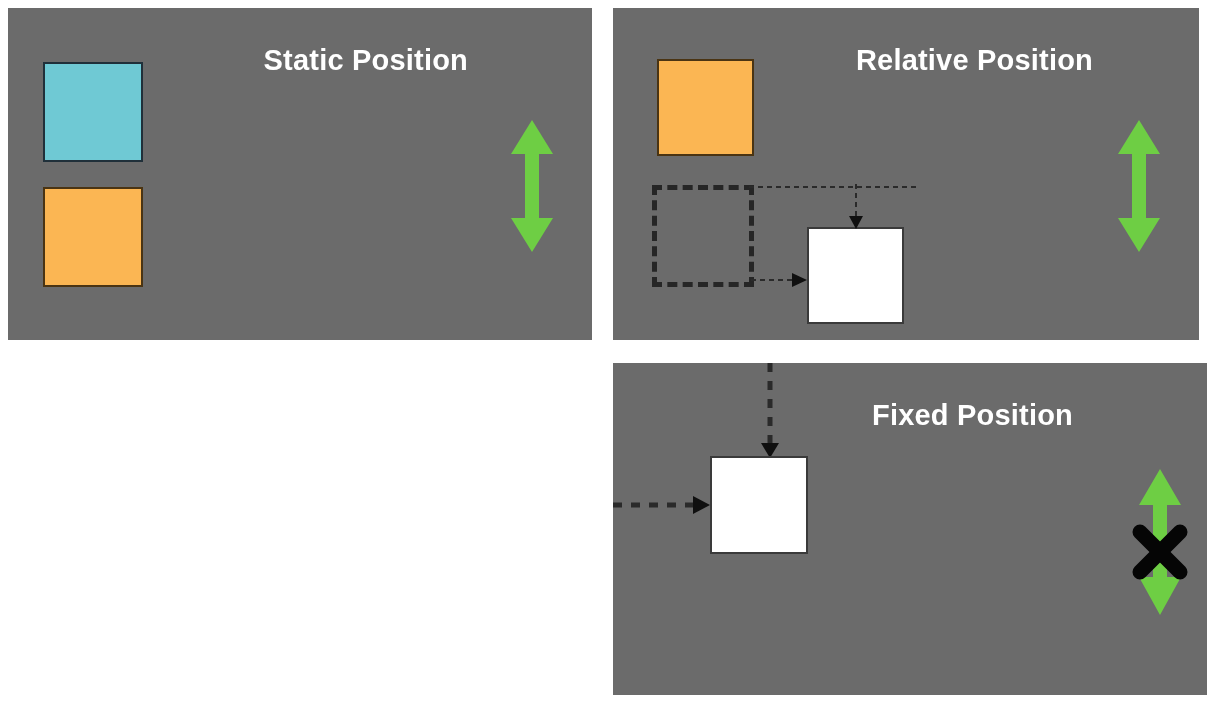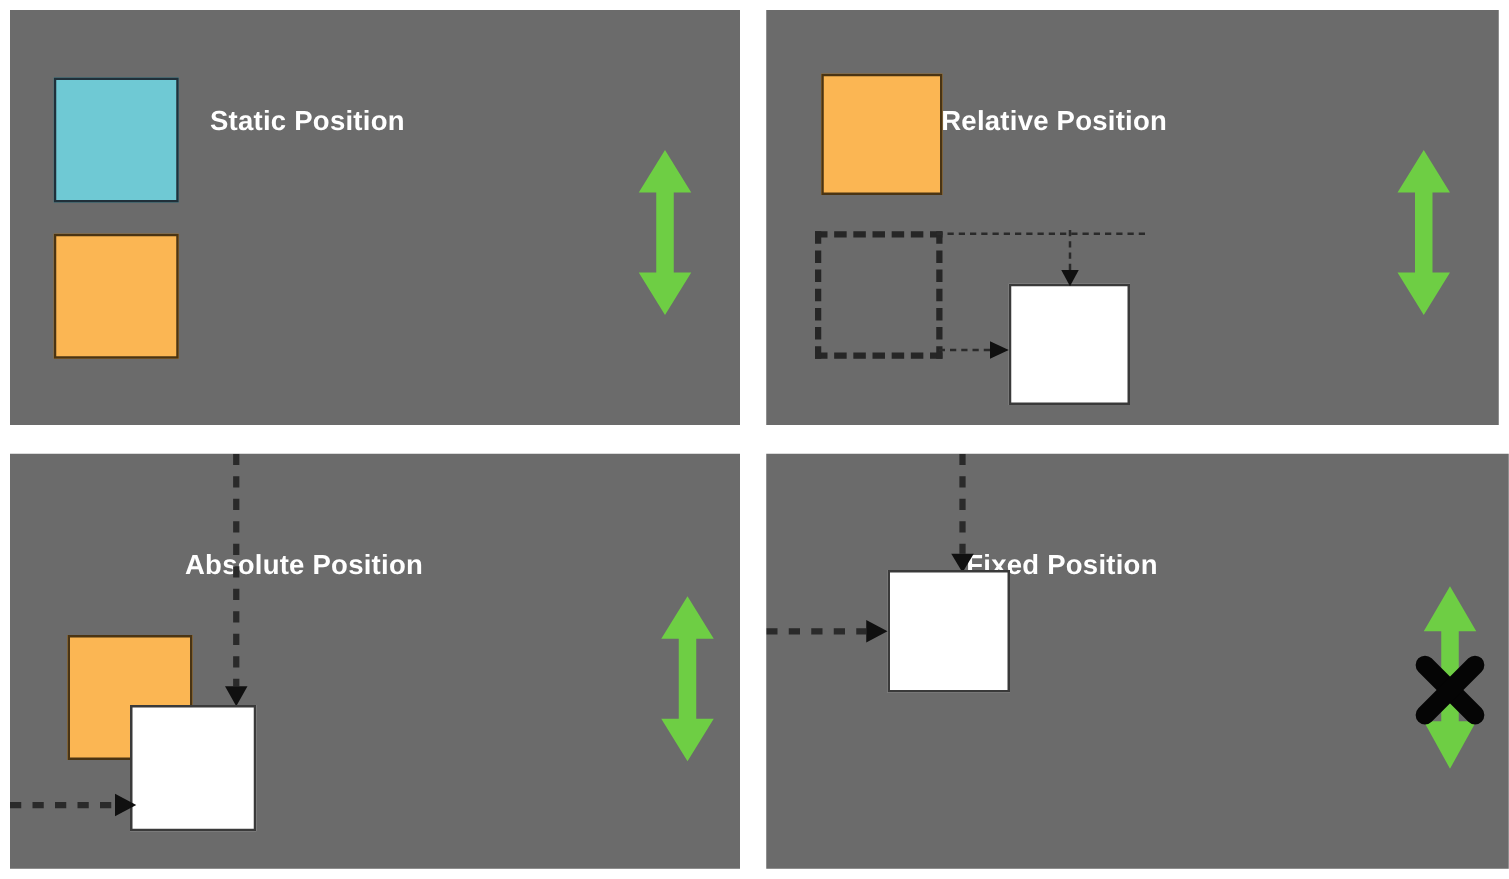--- a/index.html
+++ b/index.html
@@ -26,27 +26,26 @@
     overflow: hidden;
   }
   #panel-static   { left: 8px;   top: 8px;   width: 584px; height: 332px; }
   #panel-relative { left: 613px; top: 8px;   width: 586px; height: 332px; }
   #panel-absolute { left: 8px;   top: 363px; width: 584px; height: 332px; }
   #panel-fixed    { left: 613px; top: 363px; width: 586px; height: 332px; padding-left: 28px; }
 
   .panel-title {
     position: absolute;
     color: #ffffff;
-    font-size: 22px;
+    font-size: 29px;
     font-weight: bold;
     letter-spacing: 0.2px;
     white-space: nowrap;
-    text-align: left;
+    text-align: right;
     line-height: 1;
-    margin-top: 40px;
   }
   #title-static   { left: 160px; top: 38px;  width: 300px; }
   #title-relative { left: 140px; top: 38px;  width: 340px; }
   #title-absolute { left: 140px; top: 38px;  width: 320px; }
   #title-fixed    { left: 160px; top: 38px;  width: 300px; }
 
   .box {
     position: absolute;
     box-sizing: border-box;
   }
@@ -107,41 +106,20 @@
     <svg class="dash-line" style="left:138px; top:262px;" width="62" height="20" viewBox="0 0 62 20">
       <line x1="0" y1="10" x2="42" y2="10" stroke="#2a2a2a" stroke-width="2" stroke-dasharray="5,4"></line>
       <polygon points="41,3 41,17 56,10" fill="#101010"></polygon>
     </svg>
 
     <svg class="arrow-green" style="left:502px; top:110px;" width="48" height="136" viewBox="0 0 48 136">
       <polygon points="24,2 45,36 31,36 31,100 45,100 24,134 3,100 17,100 17,36 3,36" fill="#6ece44"></polygon>
     </svg>
   </div>
 
-  <div class="panel" id="panel-absolute">
-    <div class="panel-title" id="title-absolute">Absolute Position</div>
-
-    <svg class="dash-line" style="left:168px; top:0px;" width="26" height="205" viewBox="0 0 26 205">
-      <line x1="13" y1="0" x2="13" y2="186" stroke="#2a2a2a" stroke-width="5" stroke-dasharray="9,9"></line>
-      <polygon points="4,186 22,186 13,202" fill="#101010"></polygon>
-    </svg>
-
-    <div class="box box-orange" style="left:46px; top:145px; width:100px; height:100px;"></div>
-
-    <div class="box box-white" style="left:96px; top:201px; width:101px; height:101px;"></div>
-
-    <svg class="dash-line" style="left:0px; top:268px;" width="104" height="26" viewBox="0 0 104 26">
-      <line x1="0" y1="13" x2="84" y2="13" stroke="#2a2a2a" stroke-width="5" stroke-dasharray="9,9"></line>
-      <polygon points="84,4 84,22 101,13" fill="#101010"></polygon>
-    </svg>
-
-    <svg class="arrow-green" style="left:518px; top:112px;" width="48" height="136" viewBox="0 0 48 136">
-      <polygon points="24,2 45,36 31,36 31,100 45,100 24,134 3,100 17,100 17,36 3,36" fill="#6ece44"></polygon>
-    </svg>
-  </div>
 
   <div class="panel" id="panel-fixed">
     <div class="panel-title" id="title-fixed">Fixed Position</div>
 
     <svg class="dash-line" style="left:144px; top:0px;" width="26" height="98" viewBox="0 0 26 98">
       <line x1="13" y1="0" x2="13" y2="80" stroke="#2a2a2a" stroke-width="5" stroke-dasharray="9,9"></line>
       <polygon points="4,80 22,80 13,95" fill="#101010"></polygon>
     </svg>
 
     <div class="box box-white" style="left:97px; top:93px; width:98px; height:98px;"></div>

